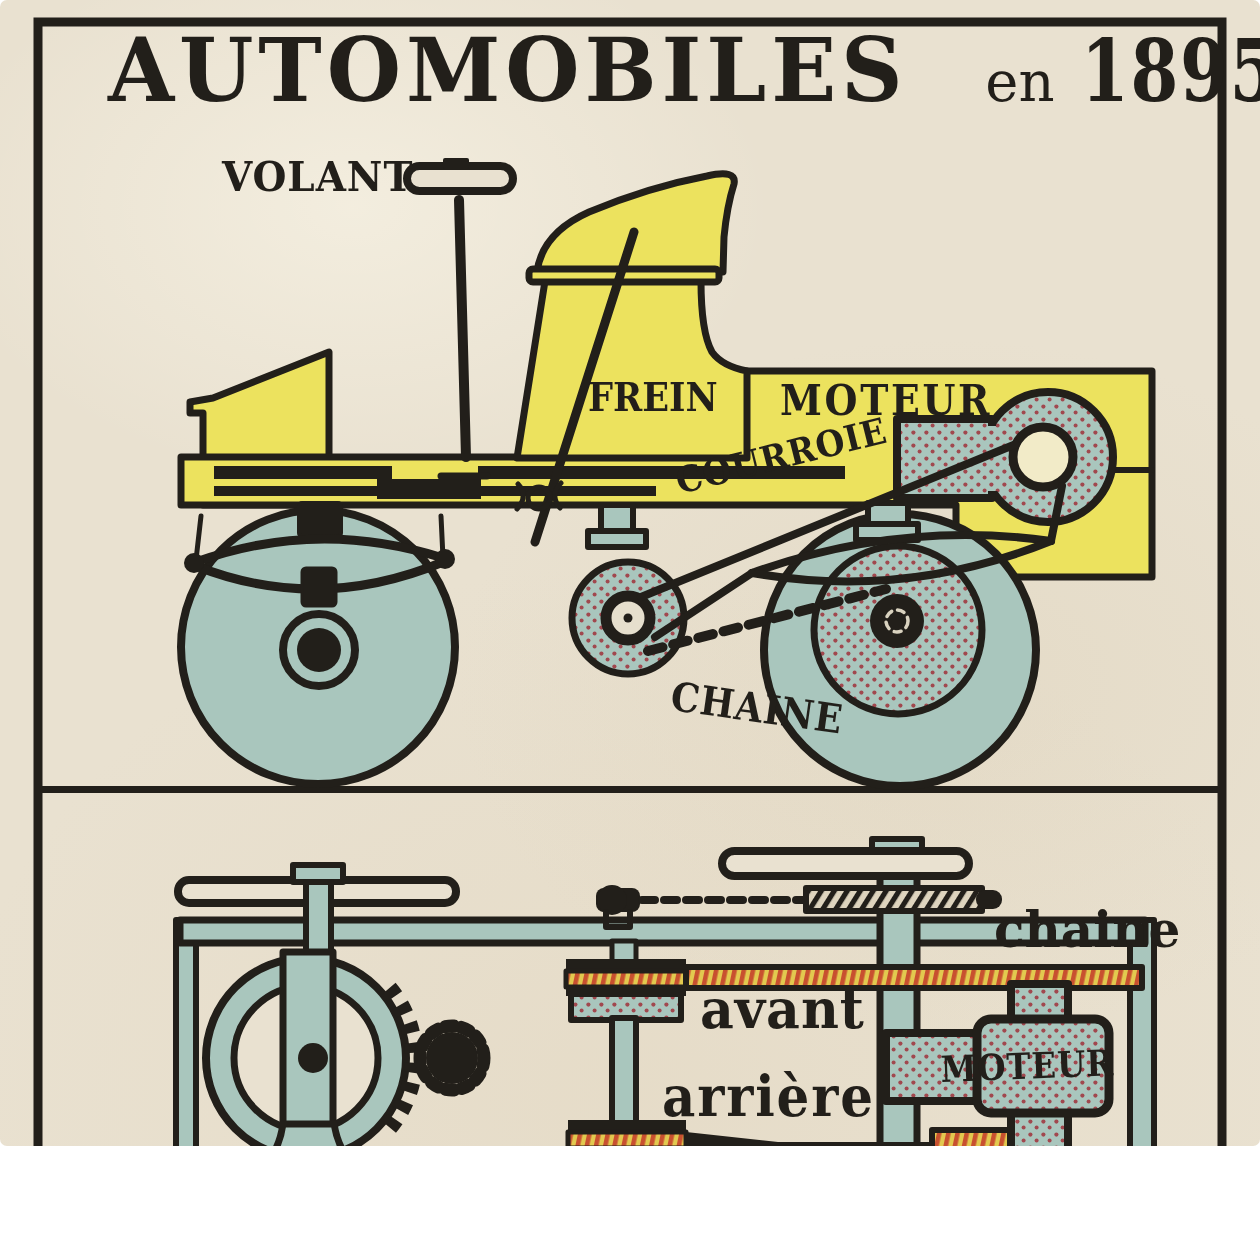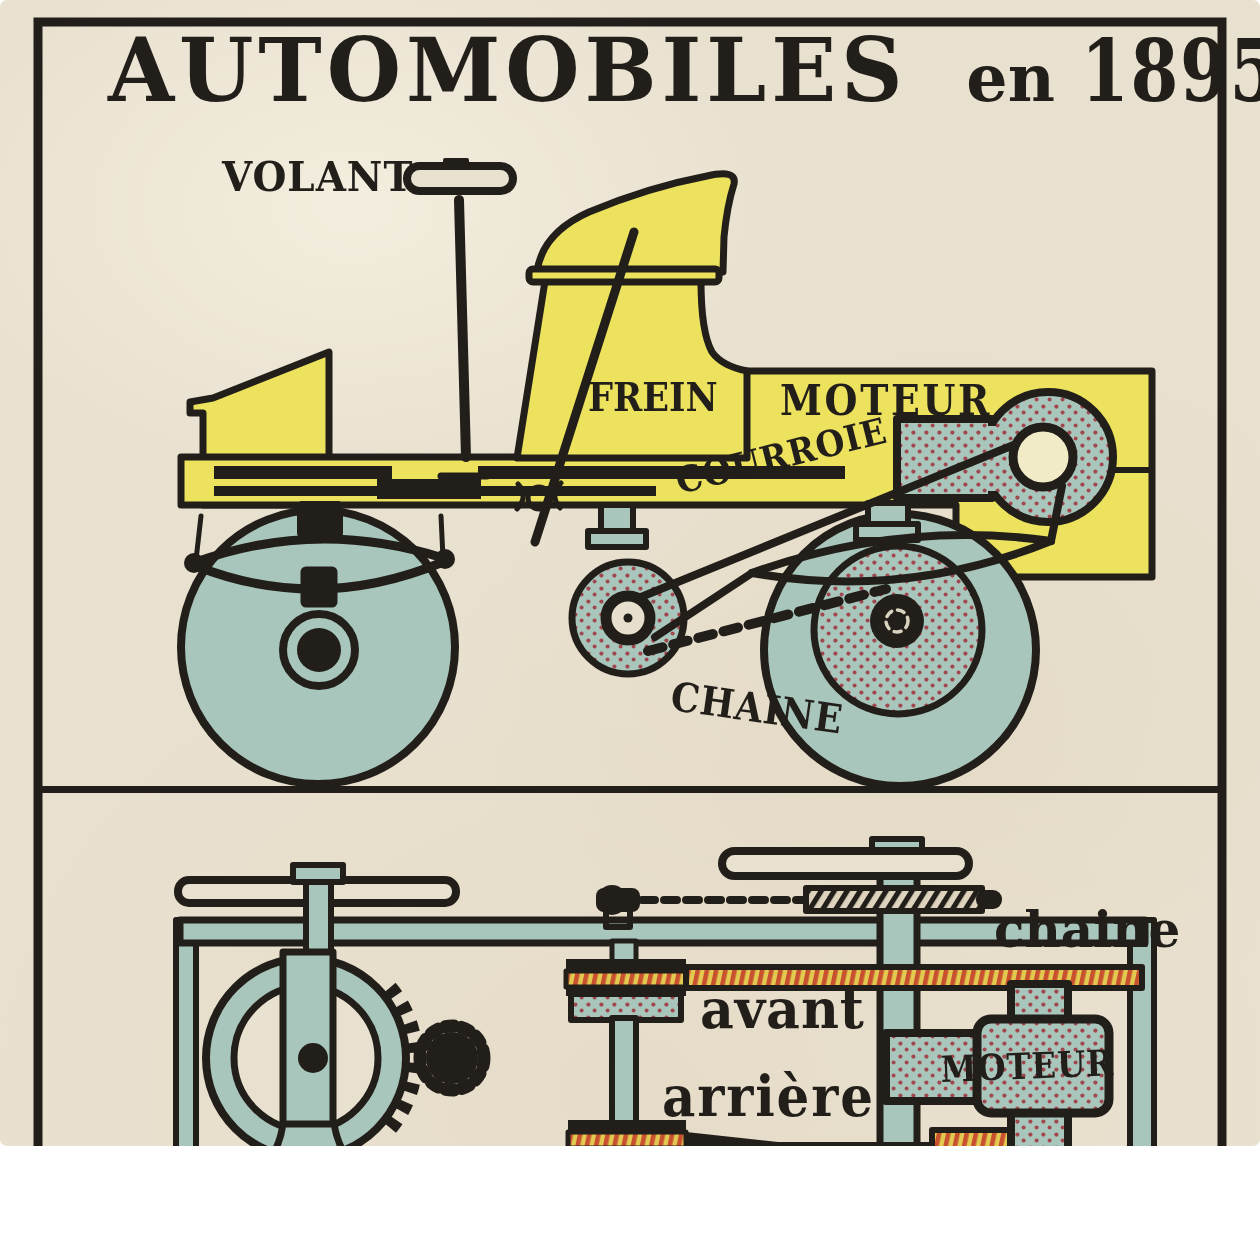--- a/index.html
+++ b/index.html
@@ -15,21 +15,21 @@
   }
   svg{position:absolute;left:0;top:0;}
   .lbl{
     position:absolute;font-weight:bold;color:#221f1a;white-space:nowrap;
     font-family:"DejaVu Serif", serif;line-height:1;
   }
   .title-row{
     position:absolute;left:108px;top:18px;display:flex;align-items:baseline;color:#221f1a;
   }
   .title-main{font-size:88px;font-weight:bold;letter-spacing:5px;transform:scaleX(.97);transform-origin:left bottom;}
-  .title-en{font-size:65px;font-weight:bold;margin-left:34px;}
+  .title-en{font-size:56px;font-weight:normal;margin-left:53px;}
   .title-year{font-size:86px;font-weight:bold;letter-spacing:2px;margin-left:26px;transform:scaleX(.80);transform-origin:left bottom;}
   .volant{left:222px;top:157px;font-size:41px;letter-spacing:1px;transform:scaleX(.95);transform-origin:left top;}
   .frein{left:588px;top:377px;font-size:40px;transform:scaleX(.88);transform-origin:left top;}
   .moteur-top{left:780px;top:379px;font-size:43px;letter-spacing:3px;transform:scaleX(.88);transform-origin:left top;}
   .courroie{left:672px;top:464px;font-size:36px;letter-spacing:1px;transform:rotate(-14deg) scaleX(.92);transform-origin:left top;}
   .chaine-top{left:674px;top:676px;font-size:40px;letter-spacing:1px;transform:rotate(8deg) scaleX(.90);transform-origin:left top;}
   .chaine-bottom{left:994px;top:905px;font-size:50px;}
   .avant{left:700px;top:981px;font-size:55px;letter-spacing:1px;transform:scaleX(.95);transform-origin:left top;}
   .arriere{left:662px;top:1068px;font-size:56px;letter-spacing:2px;transform:scaleX(.92);transform-origin:left top;}
   .moteur-bottom{left:940px;top:1051px;font-size:36px;letter-spacing:1px;transform:scaleX(.90) rotate(-2deg);transform-origin:left top;}

